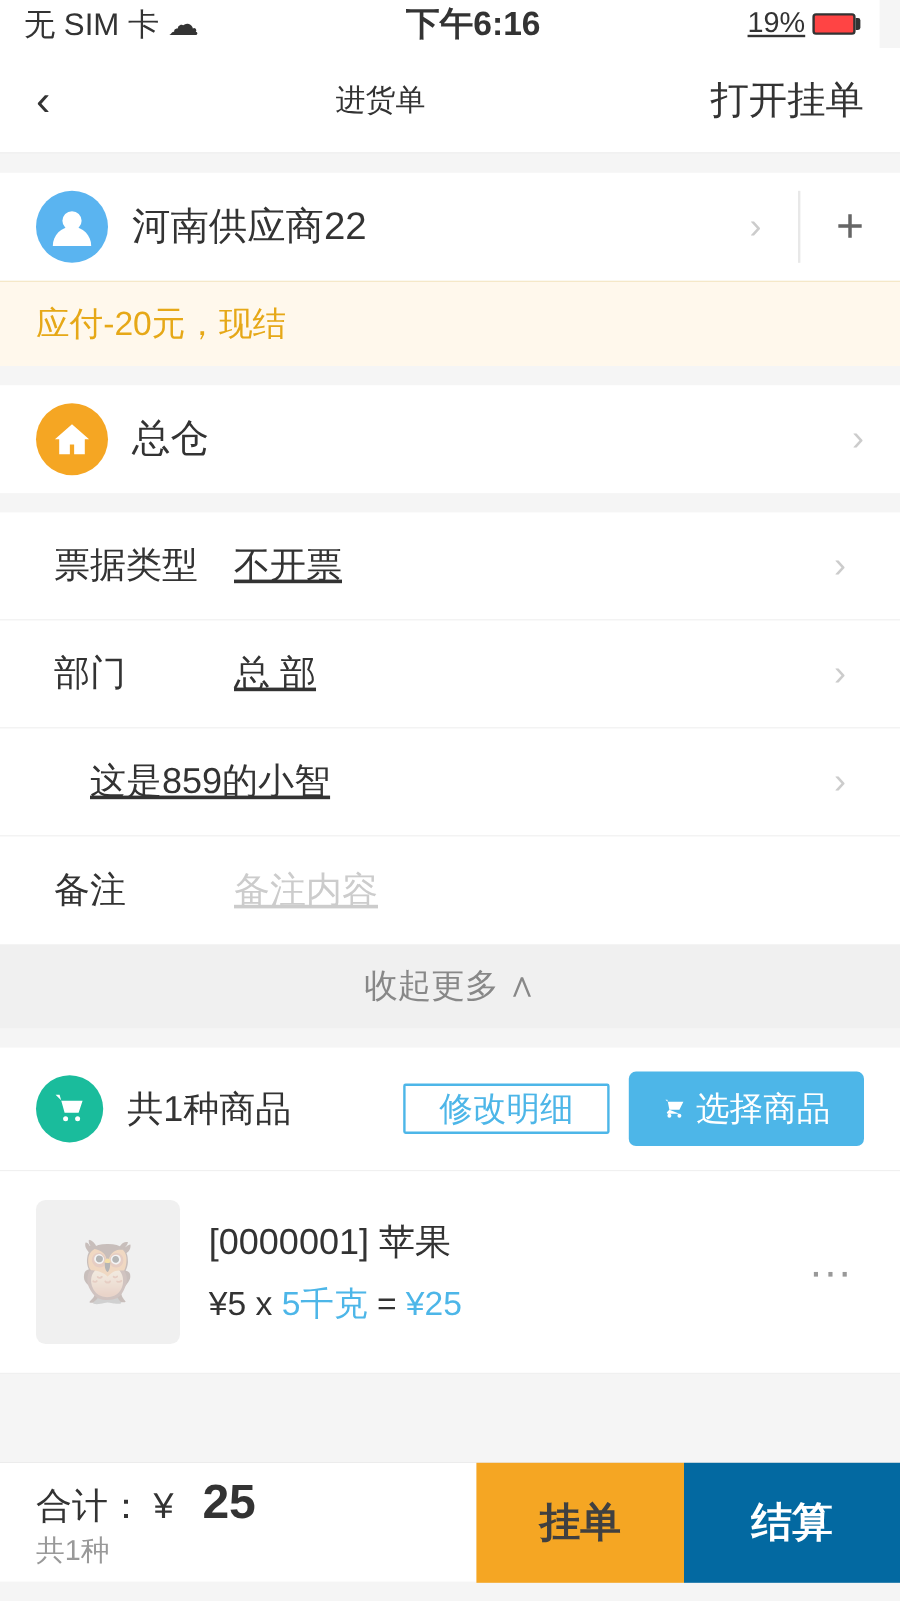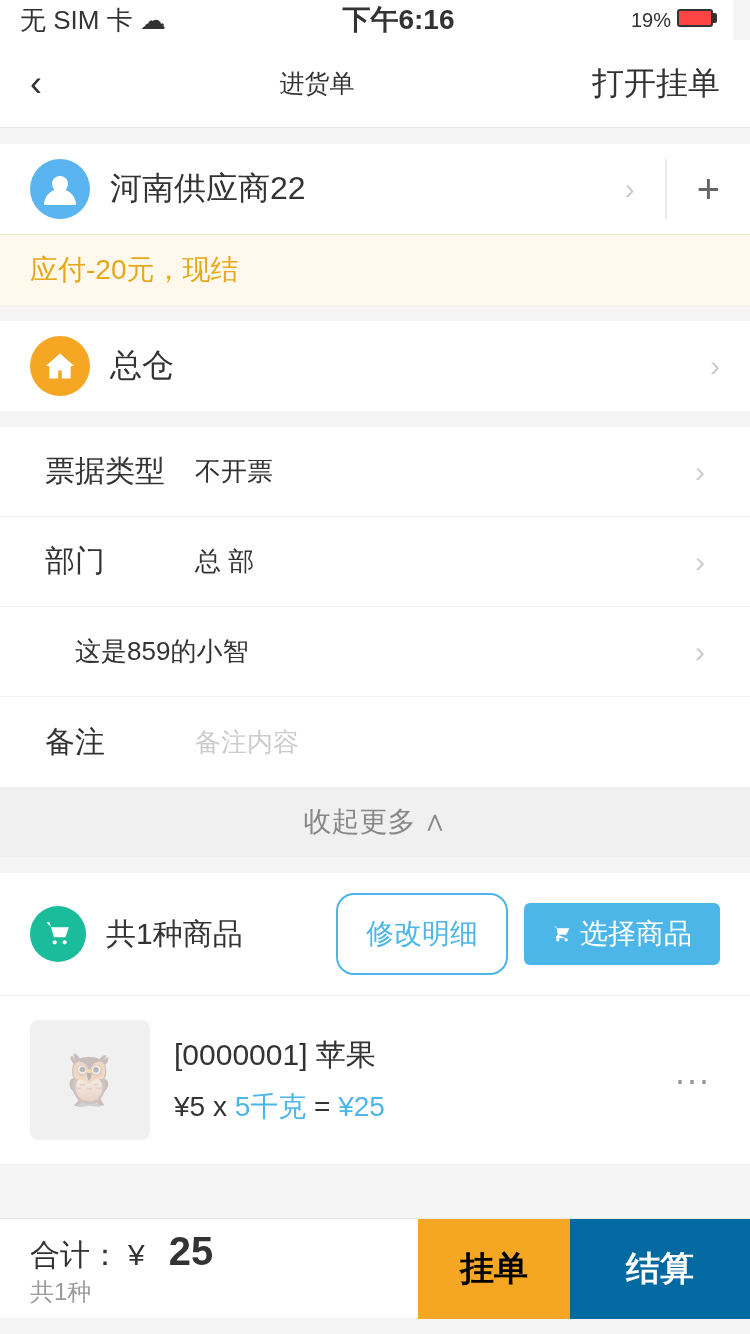--- a/index.html
+++ b/index.html
@@ -20,21 +20,21 @@
       background: #fff;
       display: flex;
       align-items: center;
       justify-content: space-between;
       padding: 0 20px;
       font-size: 26px;
       color: #333;
     }
     .status-left { display: flex; align-items: center; gap: 8px; }
     .status-center { font-weight: 600; font-size: 28px; }
-    .status-right { display: flex; align-items: flex-start; gap: 6px; font-size: 20px; }
+    .status-right { display: flex; align-items: center; gap: 6px; font-size: 24px; text-decoration: underline; }
     .battery-icon {
       display: inline-block;
       width: 36px; height: 18px;
       border: 2px solid #333;
       border-radius: 3px;
       position: relative;
       background: #f44;
     }
     .battery-icon::after {
       content: '';
@@ -165,23 +165,24 @@
     .form-row:last-child {
       border-bottom: none;
     }
     .form-label {
       font-size: 30px;
       color: #333;
       min-width: 120px;
     }
     .form-value {
       flex: 1;
-      font-size: 26px;
+      font-size: 30px;
       color: #333;
       padding-left: 30px;
+      text-decoration: underline;
     }
     .form-value.placeholder {
       color: #ccc;
     }
 
     
     .collapse-bar {
       background: #f0f0f0;
       height: 70px;
       display: flex;
@@ -209,22 +210,22 @@
     }
     .product-count {
       flex: 1;
       font-size: 30px;
       color: #333;
     }
     .btn-modify {
       border: 2px solid #4db6e8;
       color: #4db6e8;
       background: #fff;
-      padding: 20px 28px;
-      border-radius: 18px;
+      padding: 0 28px;
+      border-radius: 2px;
       font-size: 28px;
       margin-right: 16px;
     }
     .btn-select {
       background: #4db6e8;
       color: #fff;
       border: none;
       padding: 12px 28px;
       border-radius: 6px;
       font-size: 28px;
@@ -300,24 +301,24 @@
       font-size: 40px;
       font-weight: 600;
       color: #333;
       margin-left: 16px;
     }
     .total-sub {
       font-size: 24px;
       color: #999;
     }
     .btn-hang {
-      width: 152px;
+      width: 173px;
       height: 100px;
       background: #f5a623;
-      color: #000000;
+      color: #404040;
       font-size: 34px;
       font-weight: 600;
       display: flex;
       align-items: center;
       justify-content: center;
       border: none;
     }
     .btn-checkout {
       width: 180px;
       height: 100px;

